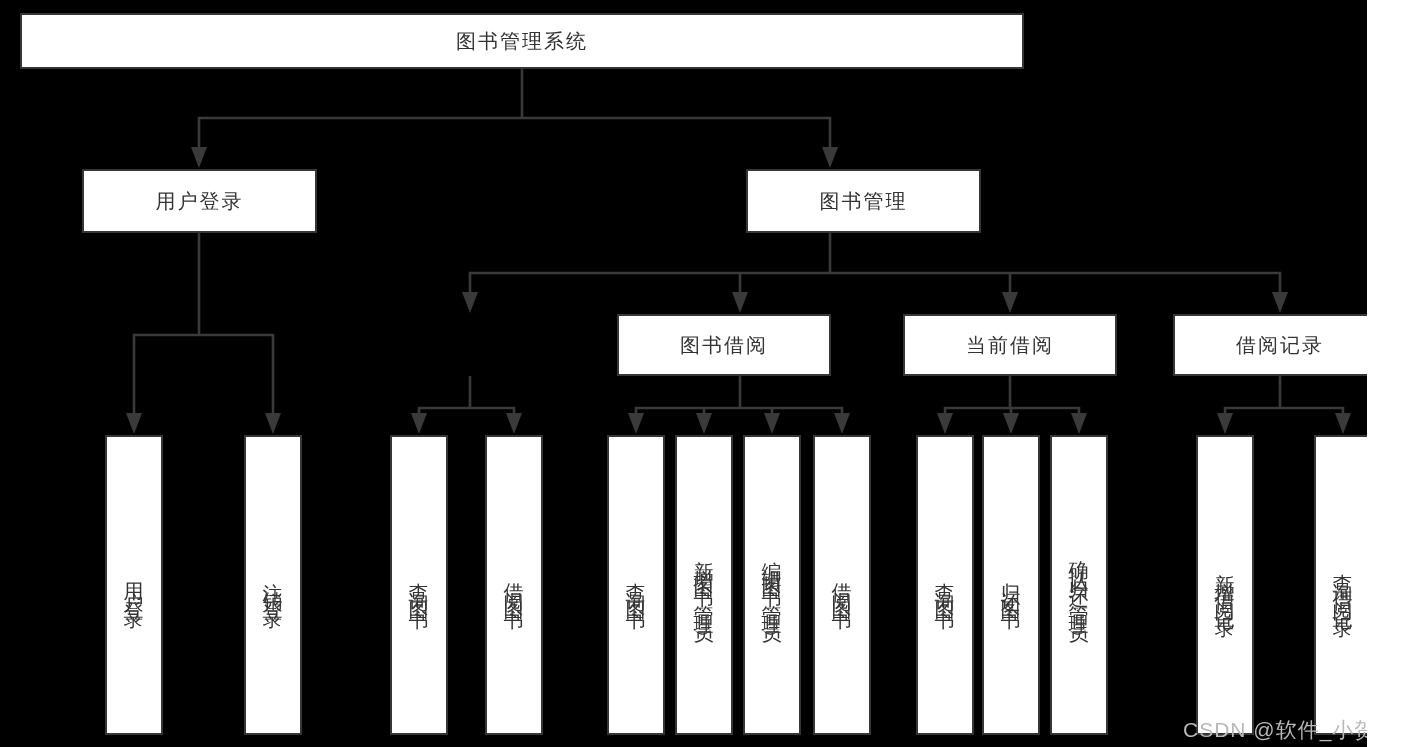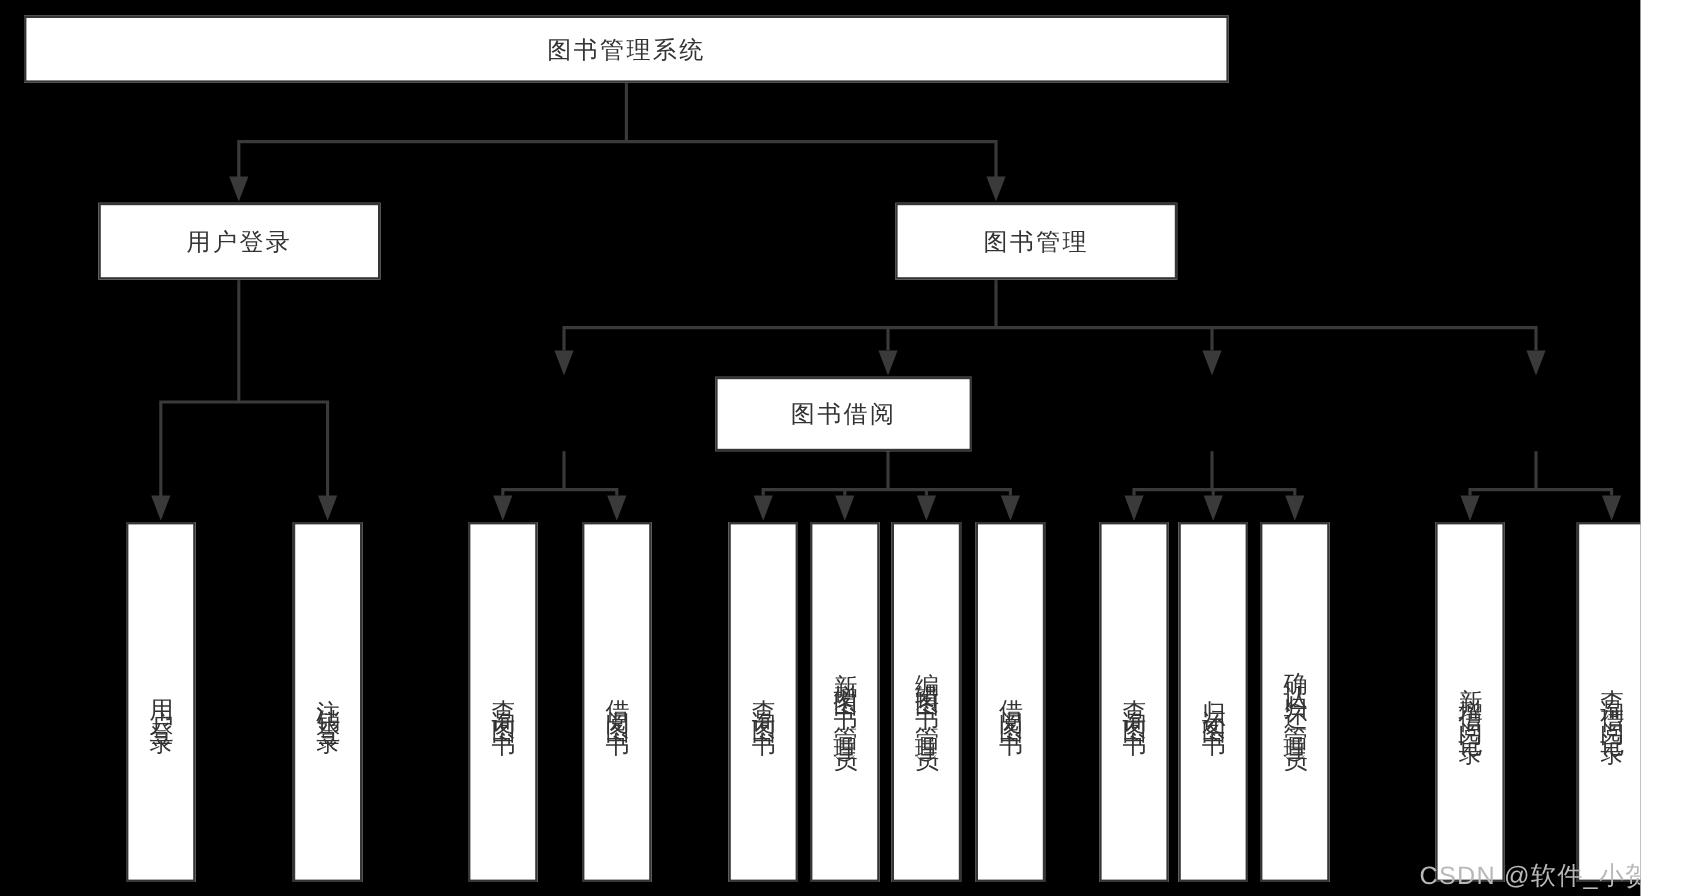--- a/index.html
+++ b/index.html
@@ -40,21 +40,21 @@
     line-height: 1;
     letter-spacing: 9px;
     white-space: nowrap;
   }
   
   .n-root   { left: 20px;   top: 13px;  width: 1004px; height: 56px; }
   .n-login  { left: 82px;   top: 169px; width: 235px;  height: 64px; }
   .n-mgmt   { left: 712px;  top: 169px; width: 235px;  height: 64px; margin-left: 34px; }
   .n-l3     { top: 314px; width: 214px; height: 62px; }
   .n-rec    { left: 363px; }
-  .n-borrow { left: 596px; }
+  .n-borrow { left: 617px; }
   .n-cur    { left: 903px; }
   .n-hist   { left: 1173px; }
   .leaf     { top: 435px; width: 58px; height: 300px; }
   .lf-a  { left: 105px; }  .lf-b  { left: 244px; }
   .lf-c  { left: 390px; }  .lf-d  { left: 485px; }
   .lf-e  { left: 607px; }  .lf-f  { left: 675px; }
   .lf-g  { left: 743px; }  .lf-h  { left: 813px; }
   .lf-i  { left: 916px; }  .lf-j  { left: 982px; }
   .lf-k  { left: 1050px; } .lf-l  { left: 1196px; }
   .lf-m  { left: 1314px; }
@@ -129,20 +129,26 @@
   <div class="box n-login">
     <span class="hlabel">用户登录</span>
   </div>
   <div class="box n-mgmt">
     <span class="hlabel">图书管理</span>
   </div>
 
   <div class="box n-l3 n-borrow">
     <span class="hlabel">图书借阅</span>
   </div>
+  <div class="box n-l3 n-cur">
+    <span class="hlabel">当前借阅</span>
+  </div>
+  <div class="box n-l3 n-hist">
+    <span class="hlabel">借阅记录</span>
+  </div>
 
   <div class="box leaf lf-a">
     <span class="vlabel">用户登录</span>
   </div>
   <div class="box leaf lf-b">
     <span class="vlabel">注销登录</span>
   </div>
 
   <div class="box leaf lf-c">
     <span class="vlabel">查询图书</span>

